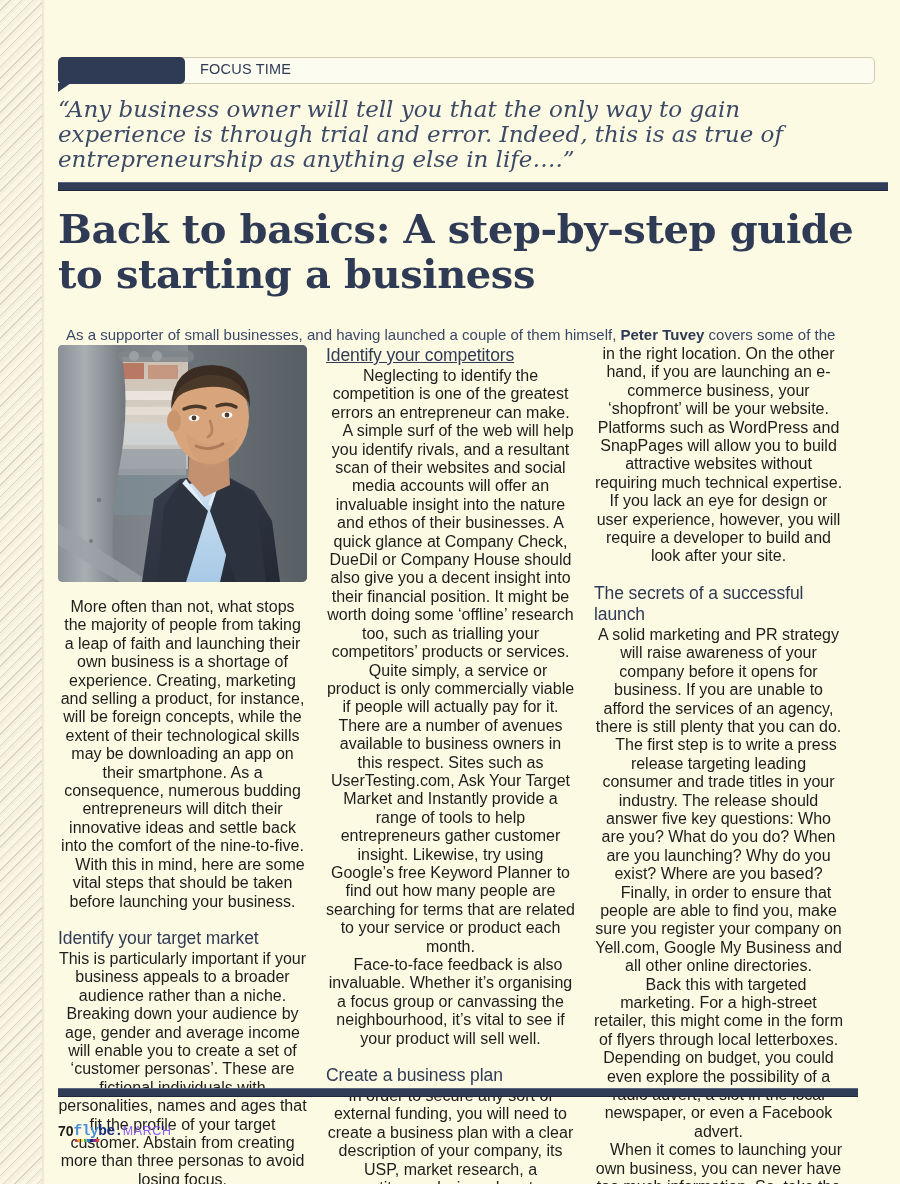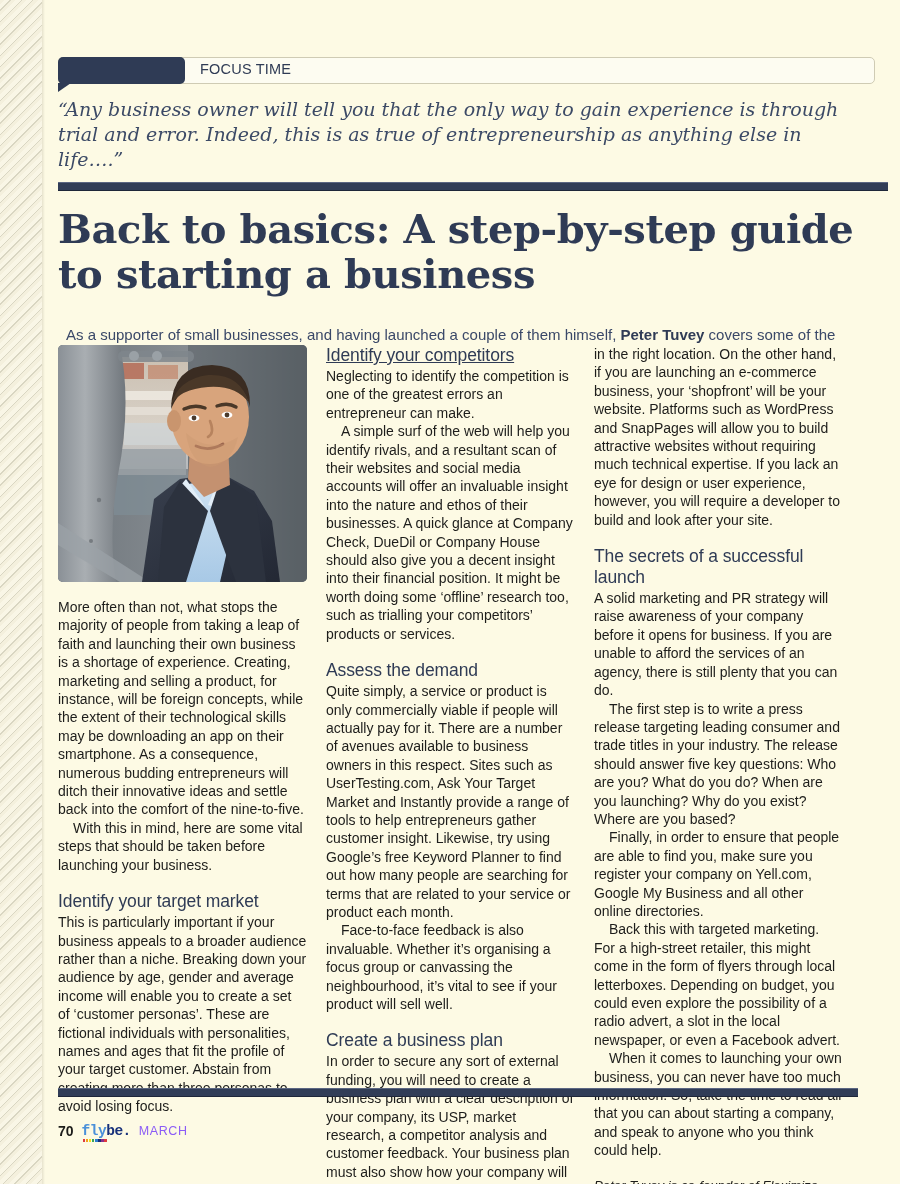--- a/index.html
+++ b/index.html
@@ -69,21 +69,21 @@
     background:#2f3b55;
     clip-path:polygon(0 0, 100% 0, 0 100%);
     z-index:2;
   }
 
   
   .pullquote{
     margin-top:13px;
     font-family:"DejaVu Serif", serif;
     font-style:italic;
-    font-size:19px;
+    font-size:23px;
     line-height:25px;
     color:#3c4a66;
     width:790px;
   }
 
   .rule-thick{
     margin-top:10px;
     height:9px;
     background:#313d57;
     border-top:1px solid #5b6682;
@@ -134,24 +134,24 @@
     background:#7b8288;
     position:relative;
     margin-bottom:16px;
   }
   .photo svg{ display:block; }
 
   
   p.body{
     margin:0;
     font-family:"Liberation Sans", sans-serif;
-    font-size:14px;
+    font-size:16px;
     line-height:18.4px;
     color:#1d1d1b;
-    text-align:left;
+    text-align:center;
   }
   p.body + p.body{ text-indent:15px; }
   p.body.noindent{ text-indent:0; }
 
   h3.sub{
     margin:17px 0 1px 0;
     font-family:"Liberation Sans", sans-serif;
     font-weight:normal;
     font-size:17.5px;
     line-height:21px;
@@ -172,21 +172,21 @@
   
   .rule-bottom{
     position:absolute;
     left:58px; top:1088px; width:800px; height:9px;
     background:#313d57;
     border-top:1px solid #5b6682;
     border-bottom:1px solid #1e2639;
   }
   .footer{
     position:absolute; left:58px; top:1124px;
-    display:flex; align-items:flex-end; gap:8px;
+    display:flex; align-items:flex-end; gap:0;
   }
   .folio{
     font-family:"Liberation Sans", sans-serif;
     font-weight:bold; font-size:14px; color:#1d1d1b;
     line-height:14px;
   }
   .logo{
     position:relative; line-height:14px;
     font-family:Liberation Mono, monospace;
     font-weight:bold; font-size:14.5px;
@@ -326,21 +326,20 @@
 
     <h3 class="sub">Identify your target market</h3>
     <p class="body noindent">This is particularly important if your business appeals to a broader audience rather than a niche. Breaking down your audience by age, gender and average income will enable you to create a set of ‘customer personas’. These are fictional individuals with personalities, names and ages that fit the profile of your target customer. Abstain from creating more than three personas to avoid losing focus.</p>
   </div>
 
   <div class="col" id="col2">
     <h3 class="sub first">Identify your competitors</h3>
     <p class="body noindent">Neglecting to identify the competition is one of the greatest errors an entrepreneur can make.</p>
     <p class="body">A simple surf of the web will help you identify rivals, and a resultant scan of their websites and social media accounts will offer an invaluable insight into the nature and ethos of their businesses. A quick glance at Company Check, DueDil or Company House should also give you a decent insight into their financial position. It might be worth doing some ‘offline’ research too, such as trialling your competitors’ products or services.</p>
 
-    <h3 class="sub">Assess the demand</h3>
     <p class="body noindent">Quite simply, a service or product is only commercially viable if people will actually pay for it. There are a number of avenues available to business owners in this respect. Sites such as UserTesting.com, Ask Your Target Market and Instantly provide a range of tools to help entrepreneurs gather customer insight. Likewise, try using Google’s free Keyword Planner to find out how many people are searching for terms that are related to your service or product each month.</p>
     <p class="body">Face-to-face feedback is also invaluable. Whether it’s organising a focus group or canvassing the neighbourhood, it’s vital to see if your product will sell well.</p>
 
     <h3 class="sub">Create a business plan</h3>
     <p class="body noindent">In order to secure any sort of external funding, you will need to create a business plan with a clear description of your company, its USP, market research, a competitor analysis and customer feedback. Your business plan must also show how your company will make money and provide realistic financial projections for the months and years ahead.</p>
 
     <h3 class="sub">What is your company’s ‘shopfront’?</h3>
 
   </div>
 

